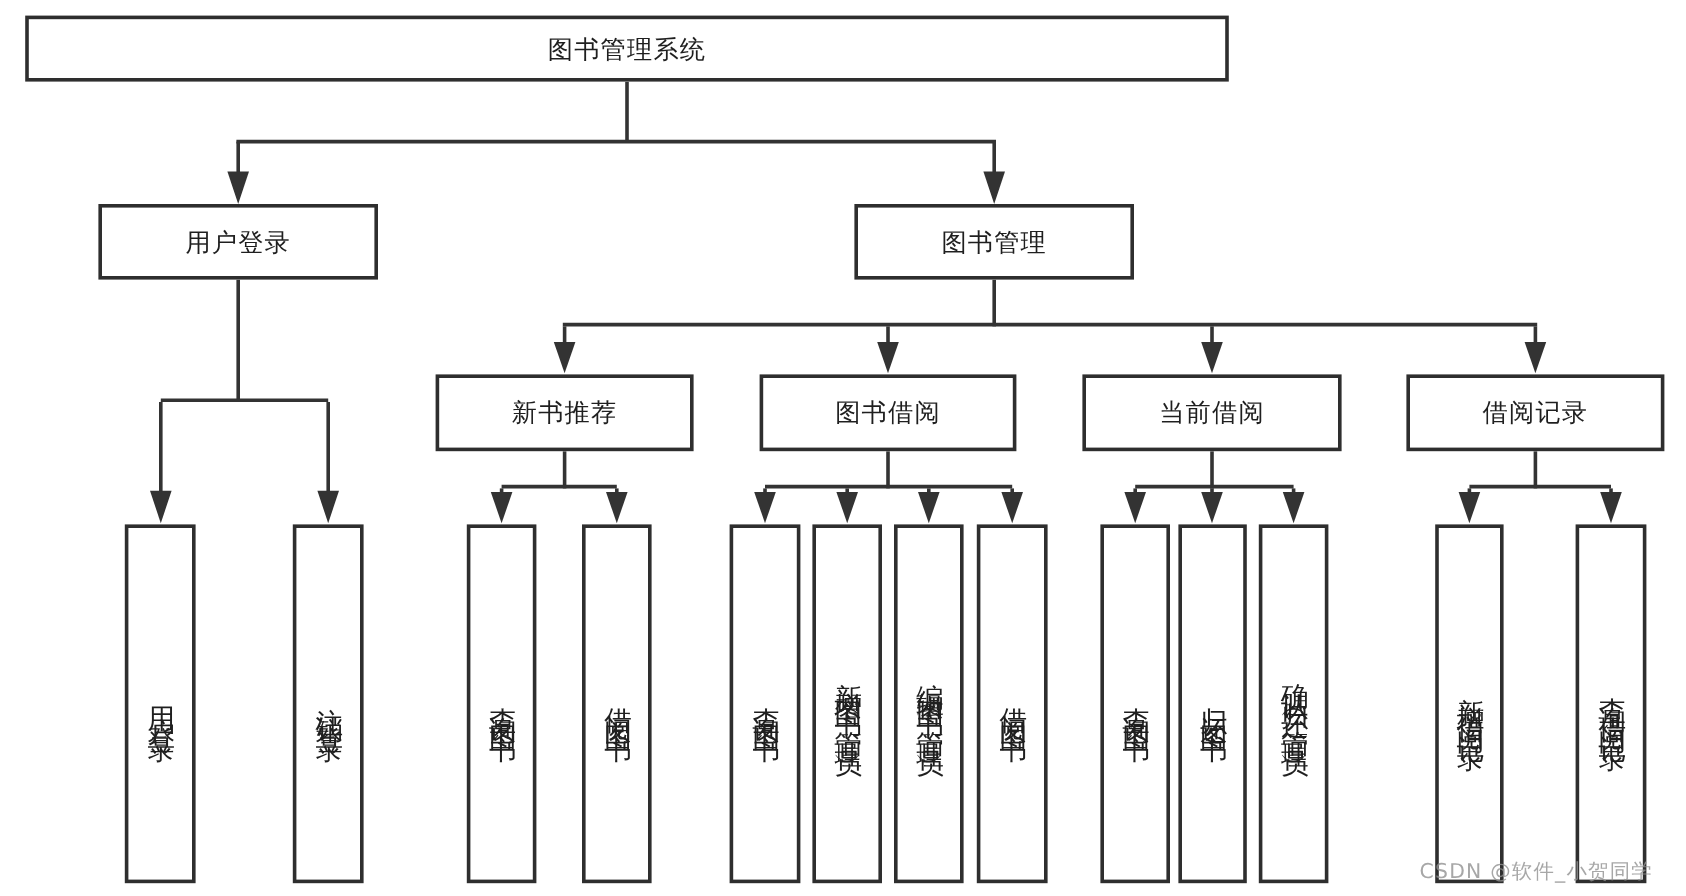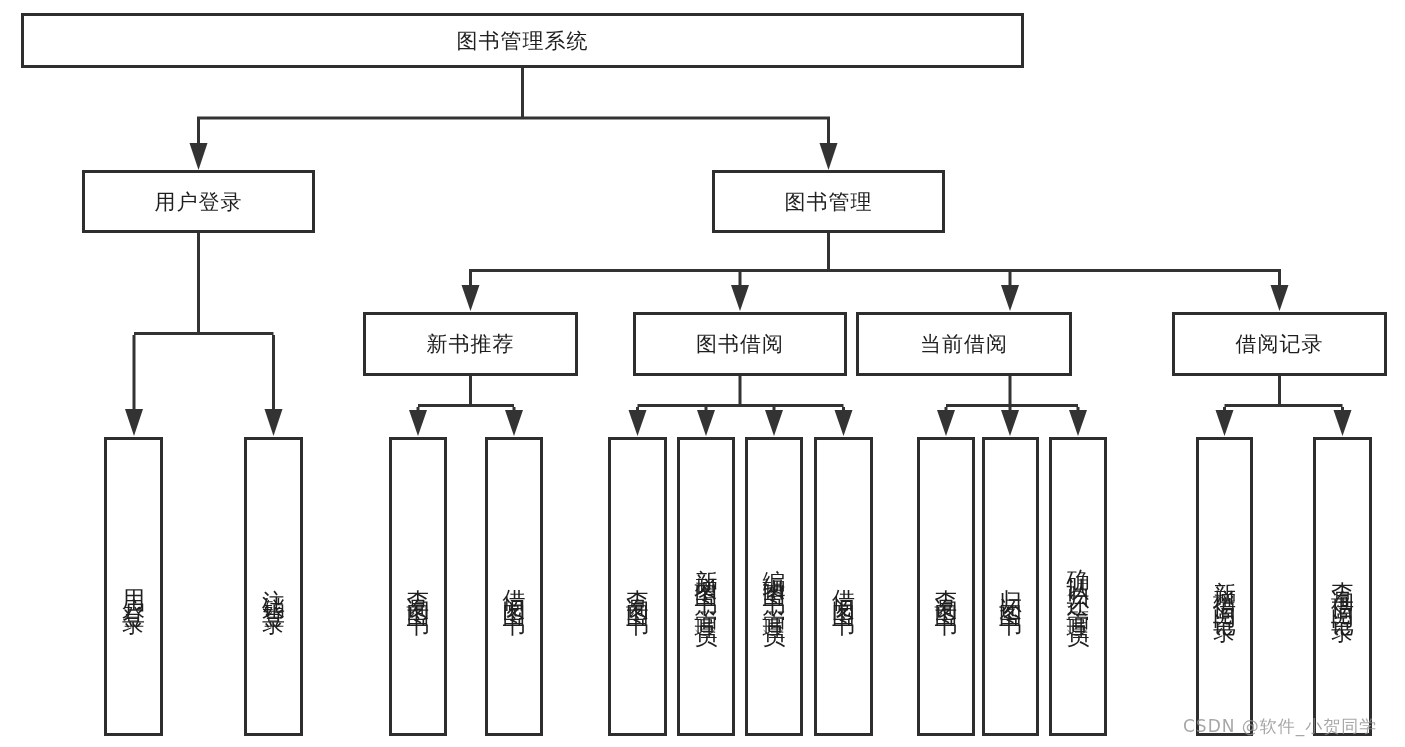--- a/index.html
+++ b/index.html
@@ -157,21 +157,21 @@
   <div class="node" style="left:363px; top:312px; width:215px; height:64px;">
     <span>新书推荐</span>
   </div>
 
   <div class="node" style="left:712px; top:170px; width:233px; height:63px;">
     <span>图书管理</span>
   </div>
   <div class="node" style="left:633px; top:312px; width:214px; height:64px;">
     <span>图书借阅</span>
   </div>
-  <div class="node" style="left:856px; top:312px; width:216px; height:64px;">
+  <div class="node" style="left:902px; top:312px; width:216px; height:64px;">
     <span>当前借阅</span>
   </div>
   <div class="node" style="left:1172px; top:312px; width:215px; height:64px;">
     <span>借阅记录</span>
   </div>
 
   <div class="vnode" style="left:104px; width:59px;">
     <span class="vtext">用户登录</span>
   </div>
   <div class="vnode" style="left:244px; width:59px;">

